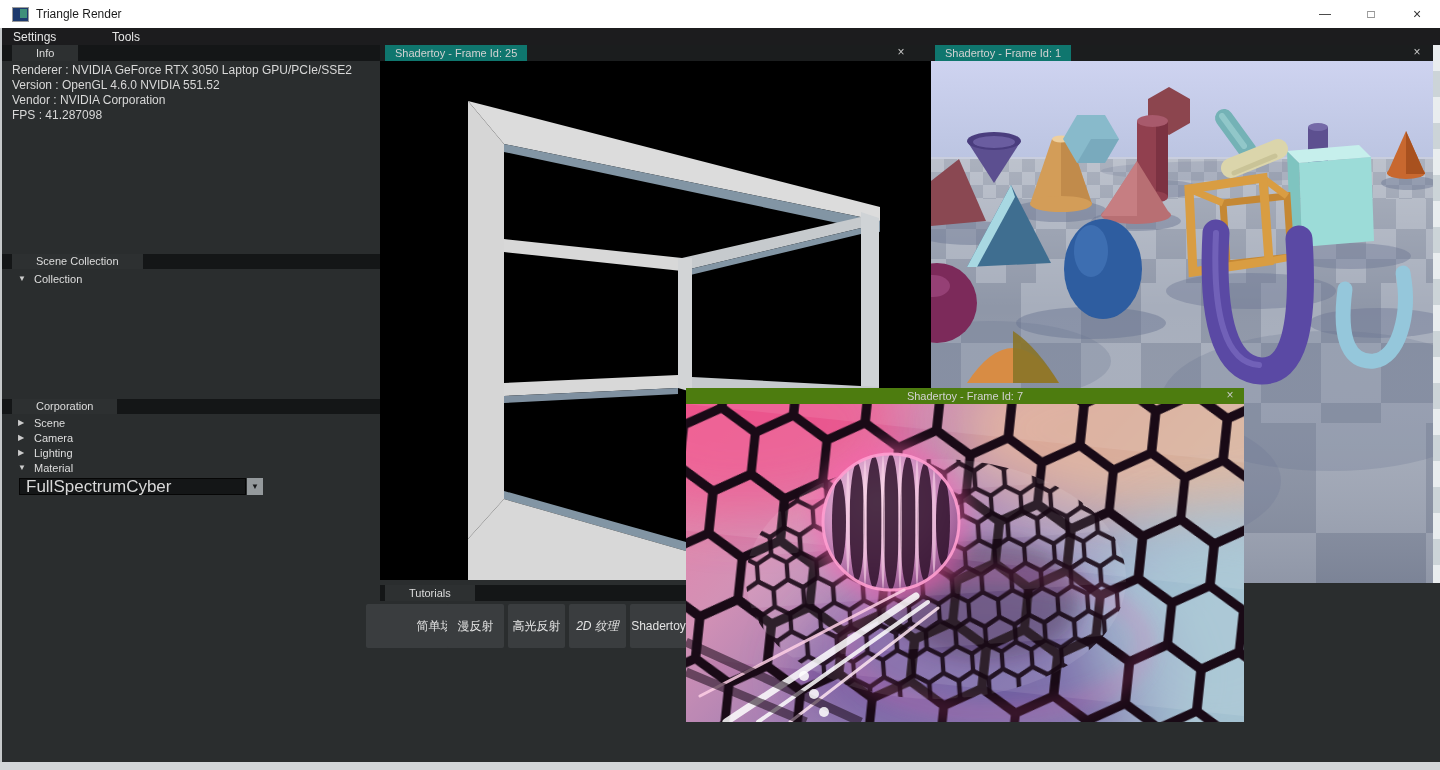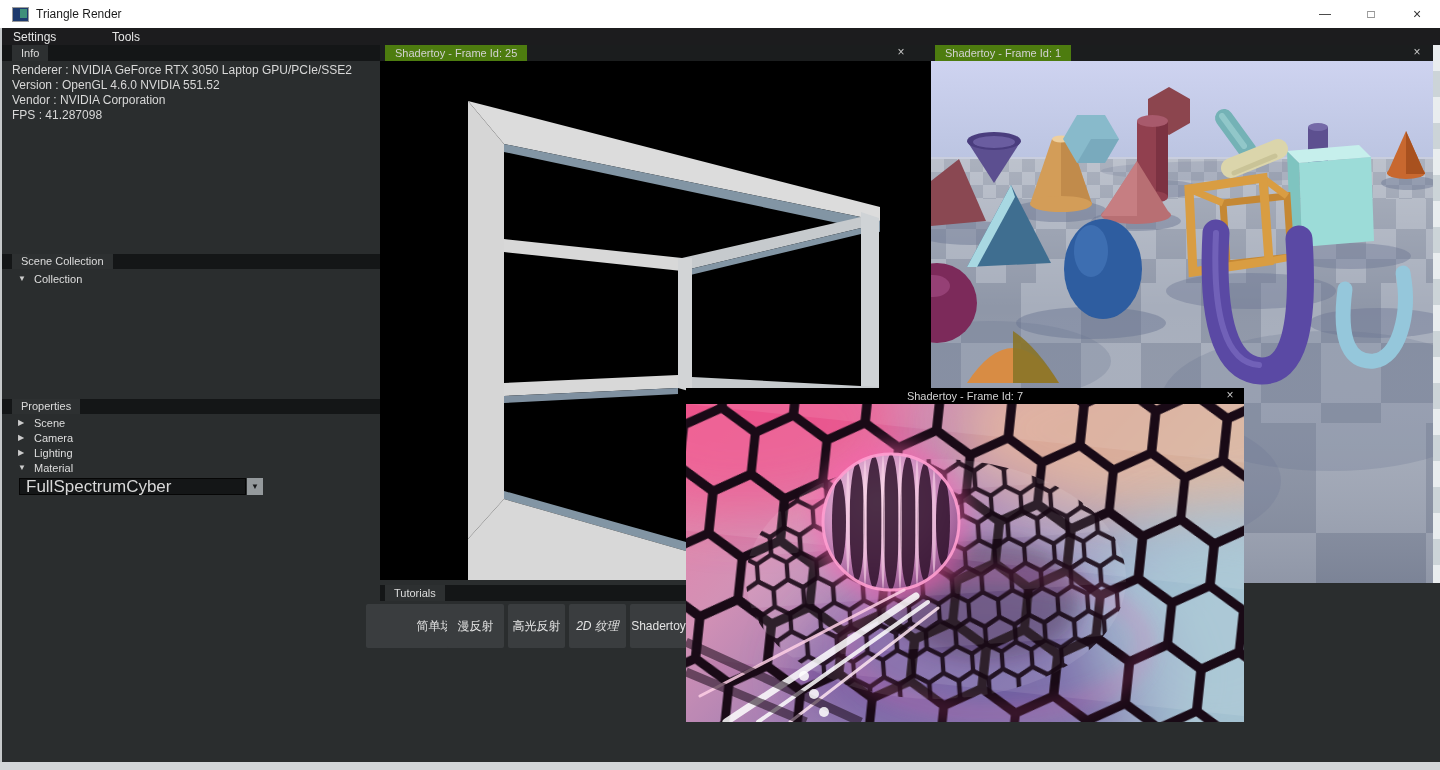--- a/index.html
+++ b/index.html
@@ -16,40 +16,40 @@
   .wbtn.min{left:1302px;} .wbtn.max{left:1348px;} .wbtn.close{left:1394px;font-size:14px;}
 
   
   .menubar{left:0;top:28px;width:1440px;height:17px;background:#1c1c1e;color:#e6e6e6;font-size:12px;}
   .menuitem{top:1px;height:16px;line-height:16px;padding:0 4px;}
   .mi0{left:9px;} .mi1{left:68px;margin-left:40px;}
 
   
   .leftpanel{left:2px;top:45px;width:378px;height:717px;background:#2a2d2e;}
   .strip{left:0;width:378px;height:16px;background:#141617;}
-  .tab{position:absolute;left:10px;top:0;padding:0 9px;background:#2d3031;color:#dcdcdc;
+  .tab{position:absolute;left:10px;top:0;padding:0 24px;background:#2d3031;color:#dcdcdc;
        font-size:11px;line-height:16px;white-space:nowrap;}
   .infoline{left:10px;color:#d8d8d8;font-size:12px;white-space:nowrap;}
   .treerow{left:16px;color:#dedede;font-size:11px;height:14px;line-height:14px;}
   .treerow .arr{display:inline-block;width:16px;font-size:8px;color:#cccccc;vertical-align:top;line-height:14px;}
   .combo{left:17px;top:433px;width:227px;height:17px;background:#141617;border:1px solid #060606;
          color:#d8d8d8;font-size:17px;line-height:15px;padding-left:6px;box-sizing:border-box;}
   .combobtn{left:245px;top:433px;width:16px;height:17px;background:#94999c;color:#17181a;
             font-size:8px;text-align:center;line-height:17px;}
 
   
   .dockbar{height:16px;background:#1b1d1e;}
-  .docktab{position:absolute;left:5px;top:0;padding:0 10px;background:#4d7c0f;color:#d2d2d2;
+  .docktab{position:absolute;left:5px;top:0;padding:0 10px;background:#0f766e;color:#d2d2d2;
            font-size:11px;line-height:16px;white-space:nowrap;}
   .dockclose{position:absolute;top:0;width:16px;height:16px;color:#c9c9c9;font-size:12px;
              text-align:center;line-height:15px;}
   .w1{left:380px;top:45px;width:551px;height:535px;}
   .w2{left:931px;top:45px;width:502px;height:538px;}
   .w3{left:686px;top:388px;width:558px;height:334px;z-index:5;}
-  .w3 .float-title{position:absolute;left:0;top:0;width:100%;height:16px;background:#000000;
+  .w3 .float-title{position:absolute;left:0;top:0;width:100%;height:16px;background:#4d7c0f;
         color:#d2d2d2;font-size:11px;line-height:16px;text-align:center;}
   .viewport{position:absolute;left:0;top:16px;}
 
   
   .tutstrip{left:380px;top:585px;width:551px;height:16px;background:#141617;}
   .tutbtn{top:604px;width:57px;height:44px;background:#3a3d3f;color:#e4e4e4;font-size:12px;
           text-align:center;line-height:44px;border-radius:2px;white-space:nowrap;overflow:hidden;}
   .tb0{left:366px;padding-left:46px;} .tb1{left:447px;} .tb2{left:508px;} .tb3{left:569px;font-style:italic;} .tb4{left:630px;}
 
   
@@ -90,21 +90,21 @@
     <div class="abs infoline" style="top:63px;">FPS : 41.287098</div>
 
     <div class="abs strip" style="top:209px;height:15px;">
       <div class="tab" style="line-height:15px;">Scene Collection</div>
     </div>
     <div class="abs treerow" style="top:227px;">
       <span class="arr">▼</span><span>Collection</span>
     </div>
 
     <div class="abs strip" style="top:354px;height:15px;">
-      <div class="tab" style="line-height:15px;">Properties</div>
+      <div class="tab" style="line-height:15px;">Corporation</div>
     </div>
     <div class="abs treerow" style="top:371px;">
       <span class="arr">▶</span><span>Scene</span>
     </div>
     <div class="abs treerow" style="top:386px;">
       <span class="arr">▶</span><span>Camera</span>
     </div>
     <div class="abs treerow" style="top:401px;">
       <span class="arr">▶</span><span>Lighting</span>
     </div>

